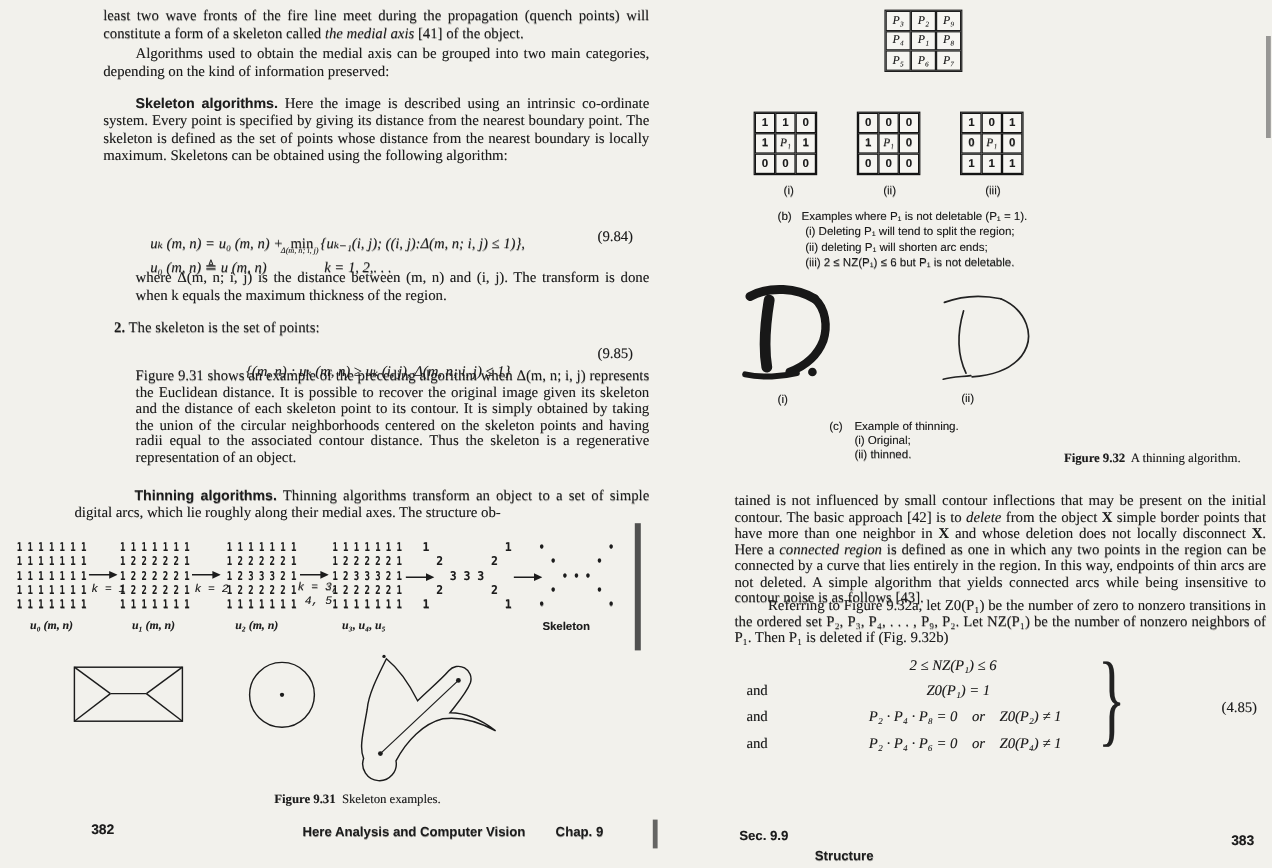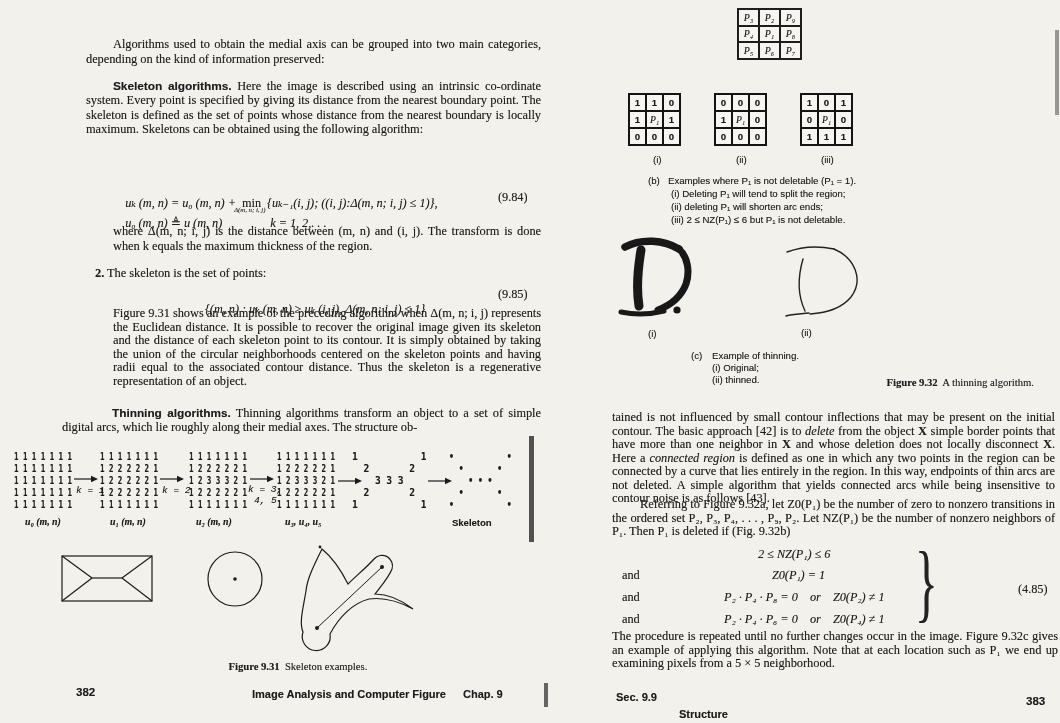--- a/index.html
+++ b/index.html
@@ -40,20 +40,23 @@
   .brace{font-size:86px;line-height:82px;font-weight:400;transform:scale(0.55,1);transform-origin:left top;
     font-family:"Liberation Serif","DejaVu Serif",serif;color:#222;}
   .artifact{background:#2a2a2a;filter:blur(0.6px);}
   svg{display:block;}
 </style>
 </head>
 <body>
 
 <div class="abs" style="left:0;top:0;width:545px;height:723px;">
 
+  <div class="abs body-text" style="left:86px;top:6px;width:455px;line-height:15px;">
+    <span>least two wave fronts of the fire line meet during the propagation (quench points) will constitute a form of a skeleton called </span><span class="it">the medial axis</span><span> [41] of the object.</span>
+  </div>
 
   <div class="abs body-text indent" style="left:86px;top:37px;width:455px;line-height:15px;">
     <span>Algorithms used to obtain the medial axis can be grouped into two main categories, depending on the kind of information preserved:</span>
   </div>
 
   <div class="abs body-text indent" style="left:86px;top:79px;width:455px;line-height:14.4px;">
     <span class="bold" style="font-family:'Liberation Sans','DejaVu Sans',sans-serif;font-size:11.8px;">Skeleton algorithms.</span><span>  Here the image is described using an intrinsic co-ordinate system. Every point is specified by giving its distance from the nearest boundary point. The skeleton is defined as the set of points whose distance from the nearest boundary is locally maximum. Skeletons can be obtained using the following algorithm:</span>
   </div>
 
 
@@ -181,21 +184,21 @@
   </svg>
 
   <div class="abs caption-serif" style="left:218px;top:650px;white-space:pre;">
     <span class="bold">Figure 9.31</span><span>  Skeleton examples.</span>
   </div>
 
   <div class="abs footer" style="left:76px;top:686px;font-size:11.5px;">
     <span>382</span>
   </div>
   <div class="abs footer" style="left:252px;top:688px;">
-    <span>Image Analysis and Computer Figure</span>
+    <span>Here Analysis and Computer Vision</span>
   </div>
   <div class="abs footer" style="left:463px;top:688px;text-align:right;">
     <span>Chap. 9</span>
   </div>
 </div>
 
 <div class="abs" style="left:545px;top:0;width:515px;height:723px;">
 
   <div class="abs ptable" style="left:192px;top:8px;">
     <span>P₃</span>
@@ -293,23 +296,20 @@
   <div class="abs eqline it" style="left:213px;top:547px;">2 ≤ NZ(P₁) ≤ 6</div>
   <div class="abs eqline" style="left:77px;top:568px;">and</div>
   <div class="abs eqline it" style="left:227px;top:568px;">Z0(P₁) = 1</div>
   <div class="abs eqline" style="left:77px;top:590px;">and</div>
   <div class="abs eqline it" style="left:179px;top:590px;">P₂ · P₄ · P₈ = 0    or    Z0(P₂) ≠ 1</div>
   <div class="abs eqline" style="left:77px;top:612px;">and</div>
   <div class="abs eqline it" style="left:179px;top:612px;">P₂ · P₄ · P₆ = 0    or    Z0(P₄) ≠ 1</div>
   <div class="abs brace" style="left:370px;top:541px;">}</div>
   <div class="abs eqnum" style="left:473px;top:582px;">(4.85)</div>
 
-  <div class="abs body-text tight" style="left:67px;top:630px;width:446px;">
-    <span>The procedure is repeated until no further changes occur in the image. Figure 9.32c gives an example of applying this algorithm. Note that at each location such as P₁ we end up examining pixels from a 5 × 5 neighborhood.</span>
-  </div>
 
   <div class="abs footer" style="left:71px;top:691px;">
     <span>Sec. 9.9</span>
   </div>
   <div class="abs footer" style="left:134px;top:708px;">
     <span>Structure</span>
   </div>
   <div class="abs footer" style="left:481px;top:695px;font-size:11.5px;">
     <span>383</span>
   </div>

